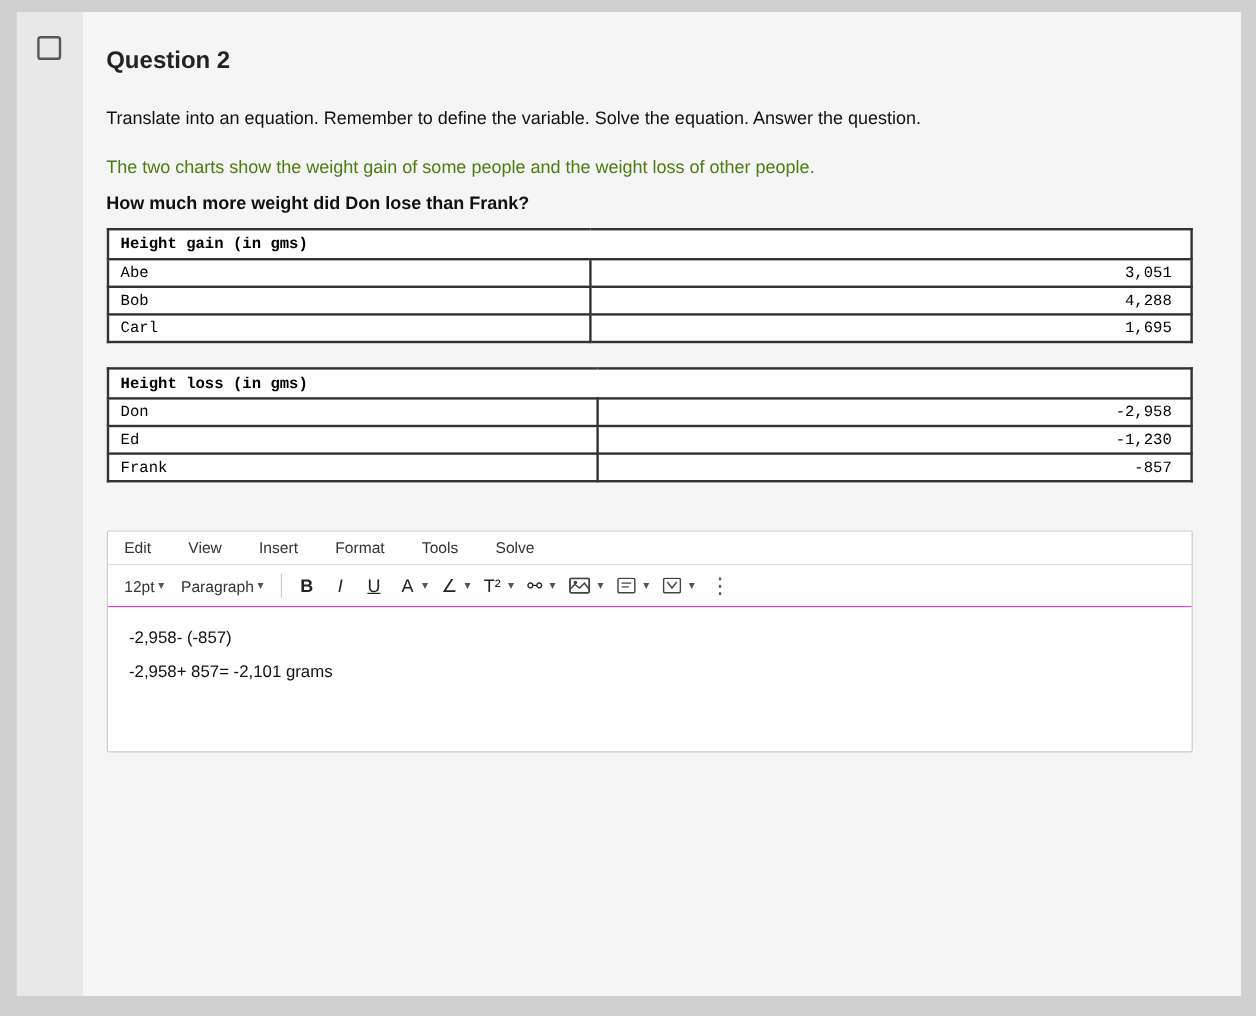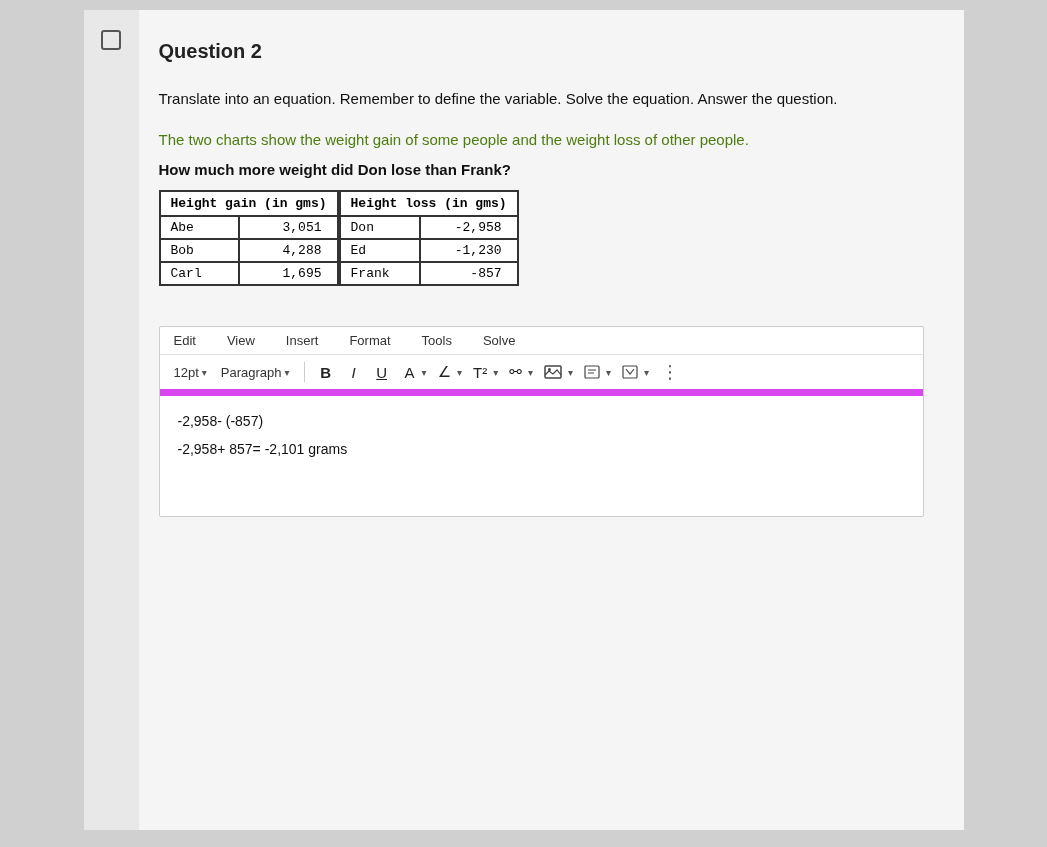--- a/index.html
+++ b/index.html
@@ -8,21 +8,21 @@
       font-family: Arial, sans-serif;
       width: 1047px;
       min-height: 847px;
       display: flex;
       align-items: flex-start;
       justify-content: center;
       padding: 10px;
     }
     .page-container {
       background: #e8e8e8;
-      width: 880px;
+      width: 1020px;
       min-height: 820px;
       display: flex;
       flex-direction: row;
     }
     .left-sidebar {
       width: 55px;
       padding: 12px 10px;
       display: flex;
       flex-direction: column;
       align-items: center;
@@ -58,20 +58,22 @@
       line-height: 1.5;
     }
     .sub-question {
       font-size: 15px;
       font-weight: bold;
       color: #111;
       margin-bottom: 12px;
     }
     .tables-row {
       display: flex;
+      flex-direction: column;
+      gap: 20px;
       margin-bottom: 40px;
     }
     .data-table {
       border-collapse: collapse;
       font-family: 'Courier New', monospace;
       font-size: 13px;
     }
     .data-table th {
       border: 2px solid #333;
       padding: 4px 10px;
@@ -108,21 +110,21 @@
     }
     .menu-item {
       cursor: pointer;
       color: #333;
     }
     .toolbar {
       display: flex;
       flex-direction: row;
       align-items: center;
       padding: 6px 10px;
-      border-bottom: 7px solid #d946ef;
+      border-bottom: 1px solid #d946ef;
       gap: 6px;
       flex-wrap: wrap;
     }
     .toolbar-select {
       display: flex;
       align-items: center;
       gap: 2px;
       font-size: 13px;
       color: #333;
       cursor: pointer;

